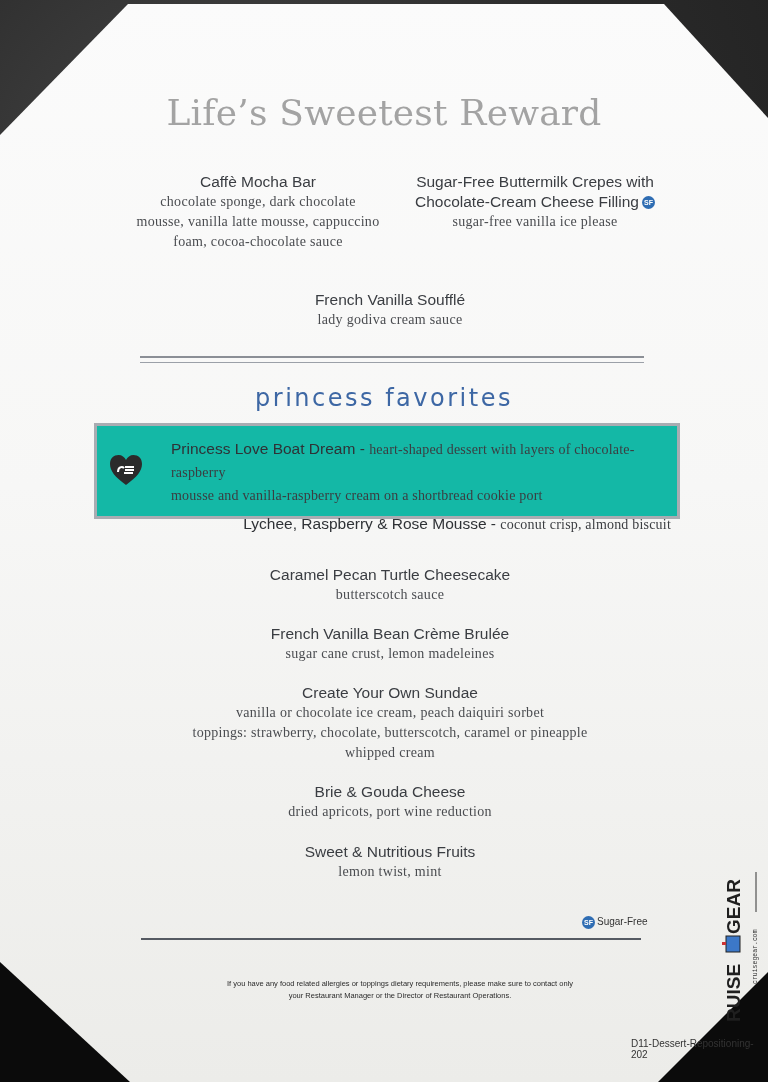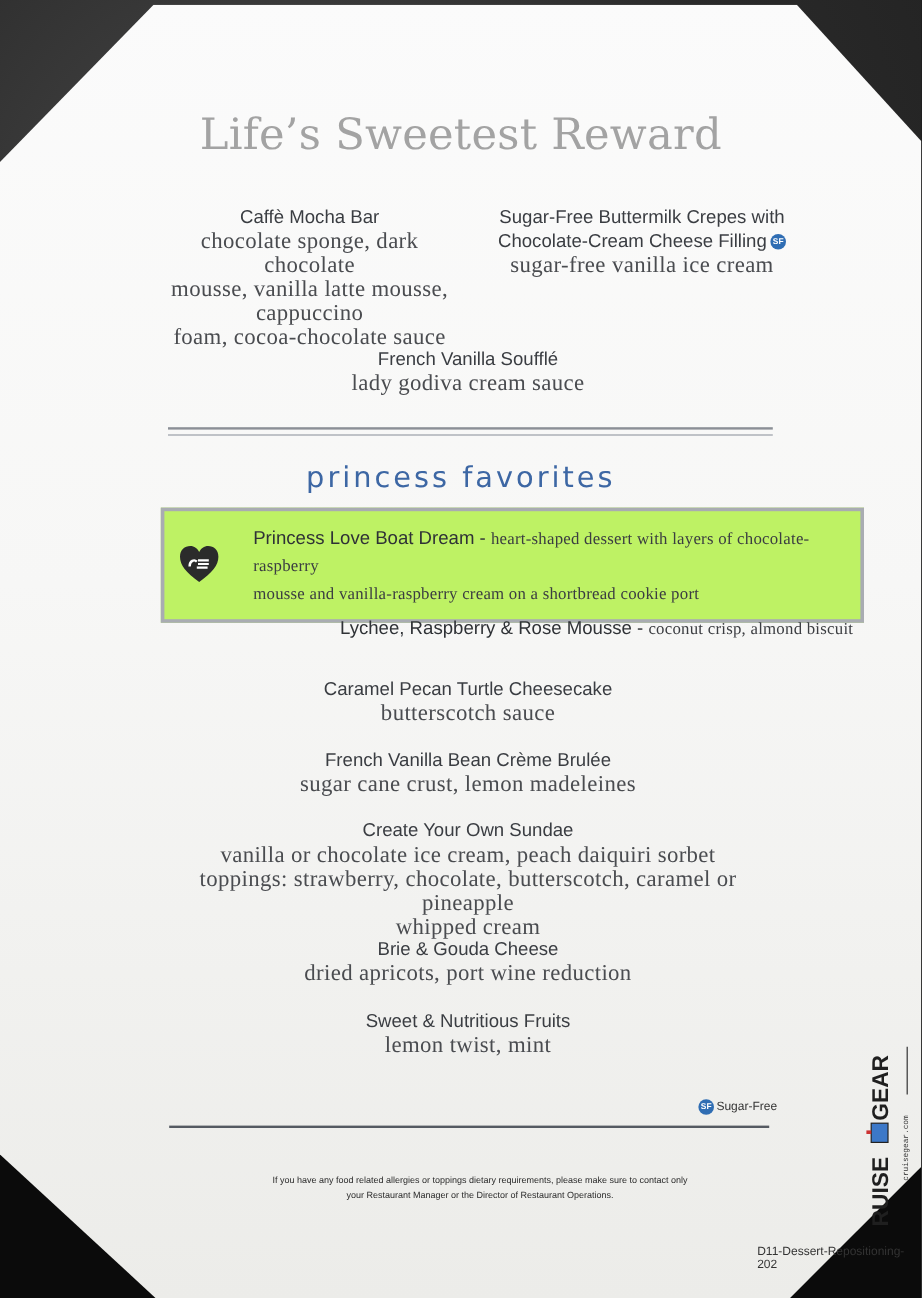--- a/index.html
+++ b/index.html
@@ -34,21 +34,21 @@
   .title {
     position:absolute; top:92px; left:0; width:768px; text-align:center;
     font-family:"DejaVu Serif", serif; font-size:36px; color:#a3a3a3;
     letter-spacing:0.2px;
   }
   .item-name {
     font-family:"Liberation Sans", sans-serif; font-size:15.5px; color:#3a3d42;
     line-height:20px;
   }
   .item-desc {
-    font-family:"Liberation Serif", serif; font-size:19px; color:#4a4c50;
+    font-family:"Liberation Serif", serif; font-size:14px; color:#4a4c50;
     line-height:20px; letter-spacing:0.3px;
   }
   .block { position:absolute; text-align:center; }
   .col-left { left:128px; width:260px; top:172px; }
   .col-right { left:405px; width:260px; top:172px; }
   .center { left:140px; width:500px; }
 
   .sf-badge {
     display:inline-block; width:13px; height:13px; border-radius:50%;
     background:#2f6db3; color:#fff; font-size:7px; line-height:13px;
@@ -60,21 +60,21 @@
     position:absolute; left:140px; width:504px; top:356px; height:4px;
     border-top:2px solid #8b8f96; border-bottom:1px solid #9ba0a8;
   }
   .section-title {
     position:absolute; top:384px; left:0; width:768px; text-align:center;
     font-family:"DejaVu Sans", sans-serif; font-size:24px; color:#3d67a4;
     letter-spacing:2.5px;
   }
   .fav-box {
     position:absolute; left:94px; top:423px; width:580px; height:90px;
-    border:3px solid #a9acb2; background:#bef264;margin-left:40px;
+    border:3px solid #a9acb2; background:#14b8a6;
   }
   .heart-icon {
     position:absolute; left:12px; top:28px; width:34px; height:32px;
   }
   .fav-lines {
     position:absolute; left:74px; top:12px; width:500px;
   }
   .fav-line { line-height:22px; }
   .fav-line + .fav-line { margin-top:6px;text-align:right; }
   .fav-name {
@@ -122,21 +122,21 @@
     <div class="item-desc">chocolate sponge, dark chocolate</div>
     <div class="item-desc">mousse, vanilla latte mousse, cappuccino</div>
     <div class="item-desc">foam, cocoa-chocolate sauce</div>
   </div>
 
   <div class="block col-right">
     <div class="item-name">Sugar-Free Buttermilk Crepes with</div>
     <div class="item-name">
       <span>Chocolate-Cream Cheese Filling</span><span class="sf-badge">SF</span>
     </div>
-    <div class="item-desc">sugar-free vanilla ice cream</div>
+    <div class="item-desc">sugar-free vanilla ice please</div>
   </div>
 
   <div class="block center" style="top:290px;">
     <div class="item-name">French Vanilla Soufflé</div>
     <div class="item-desc">lady godiva cream sauce</div>
   </div>
 
   <div class="rule-double"></div>
 
   <div class="section-title">princess favorites</div>

